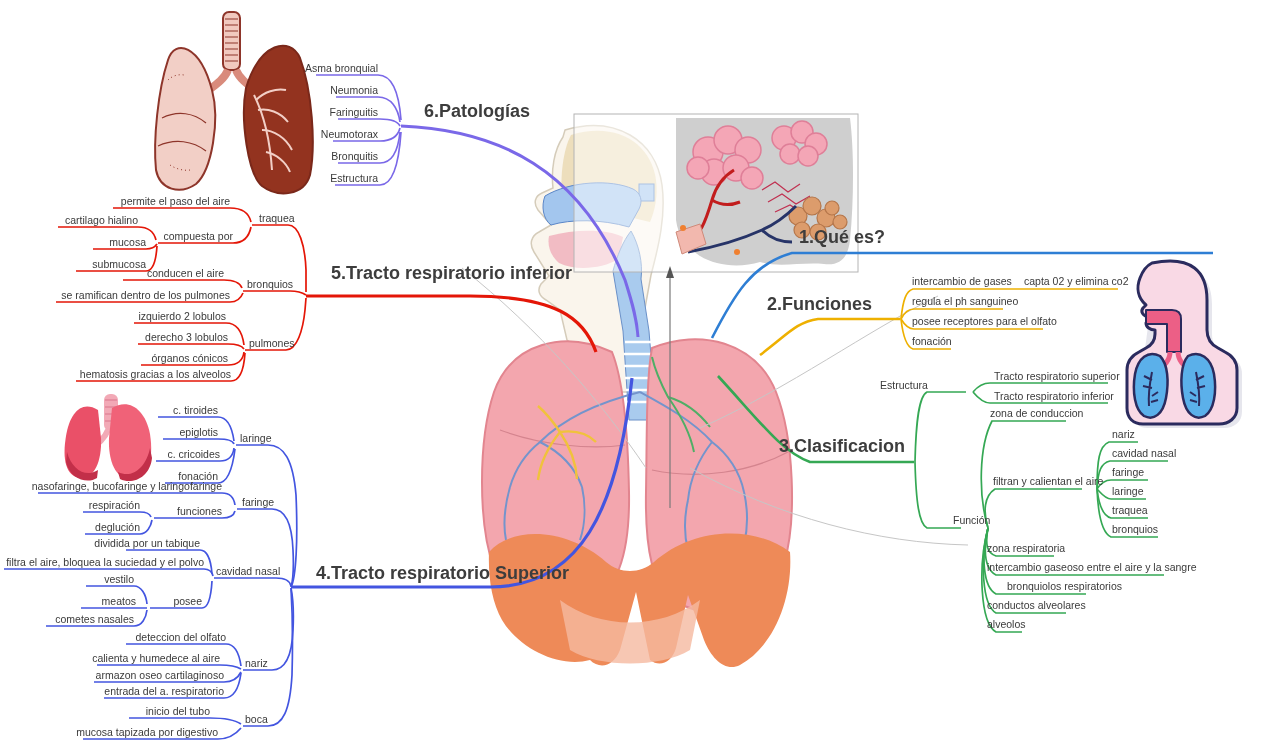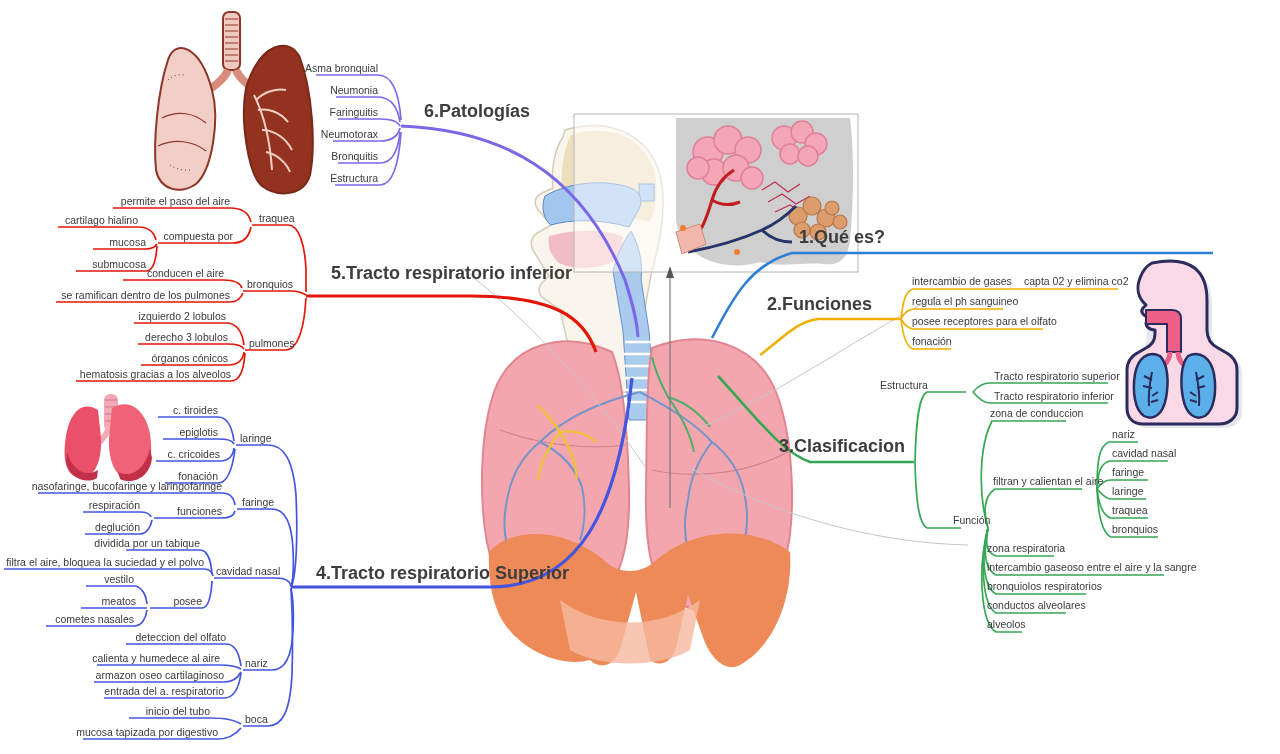--- a/index.html
+++ b/index.html
@@ -294,17 +294,17 @@
   <div class="lbl" style="left:990px;top:406px;">zona de conduccion</div>
   <div class="lbl" style="left:993px;top:474px;">filtran y calientan el aire</div>
   <div class="lbl" style="left:1112px;top:427px;">nariz</div>
   <div class="lbl" style="left:1112px;top:446px;">cavidad nasal</div>
   <div class="lbl" style="left:1112px;top:465px;">faringe</div>
   <div class="lbl" style="left:1112px;top:484px;">laringe</div>
   <div class="lbl" style="left:1112px;top:503px;">traquea</div>
   <div class="lbl" style="left:1112px;top:522px;">bronquios</div>
   <div class="lbl" style="left:987px;top:541px;">zona respiratoria</div>
   <div class="lbl" style="left:987px;top:560px;">intercambio gaseoso entre el aire y la sangre</div>
-  <div class="lbl" style="left:987px;top:579px;">bronquiolos respiratorios</div>
+  <div class="lbl" style="left:987px;top:579px;padding-left:20px;">bronquiolos respiratorios</div>
   <div class="lbl" style="left:987px;top:598px;">conductos alveolares</div>
   <div class="lbl" style="left:987px;top:617px;">alveolos</div>
 
 </div>
 
 </body></html>

